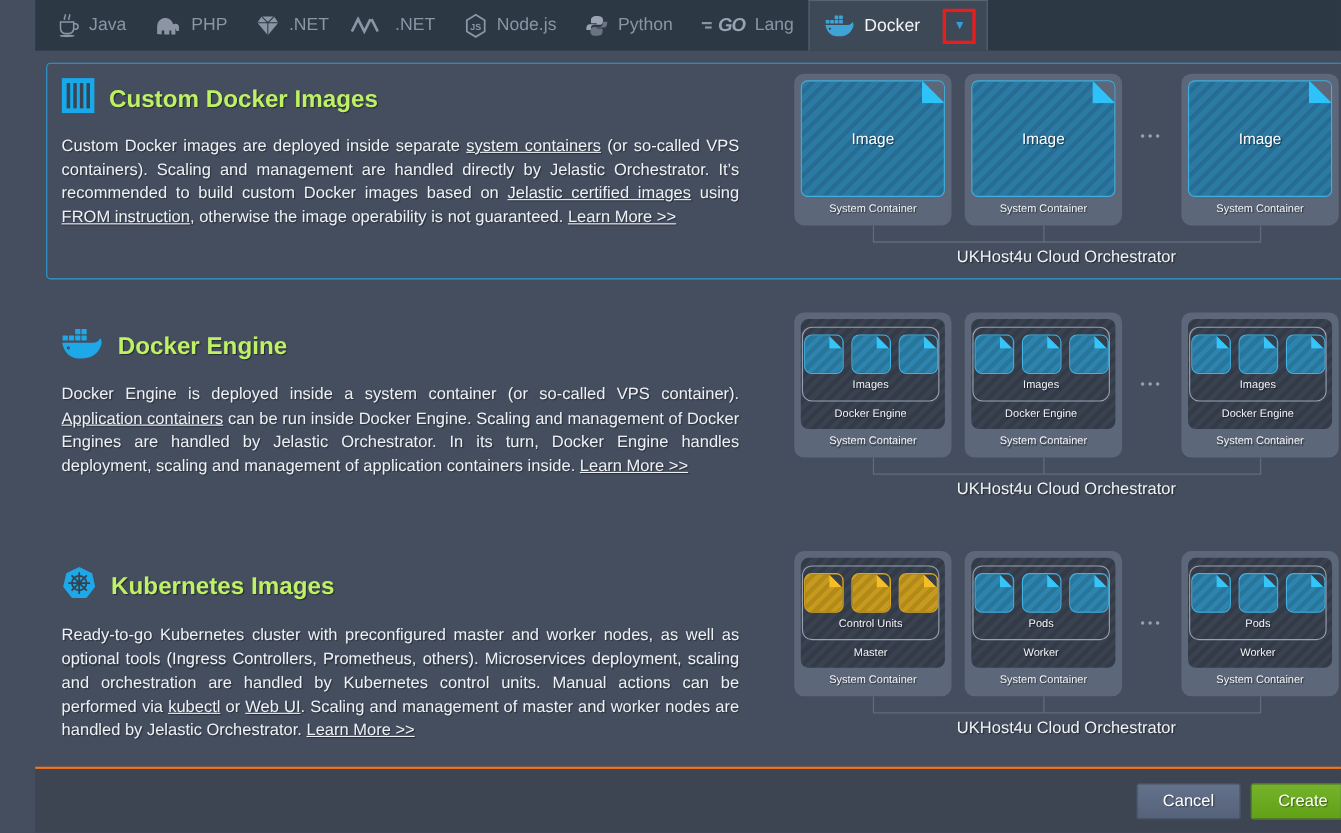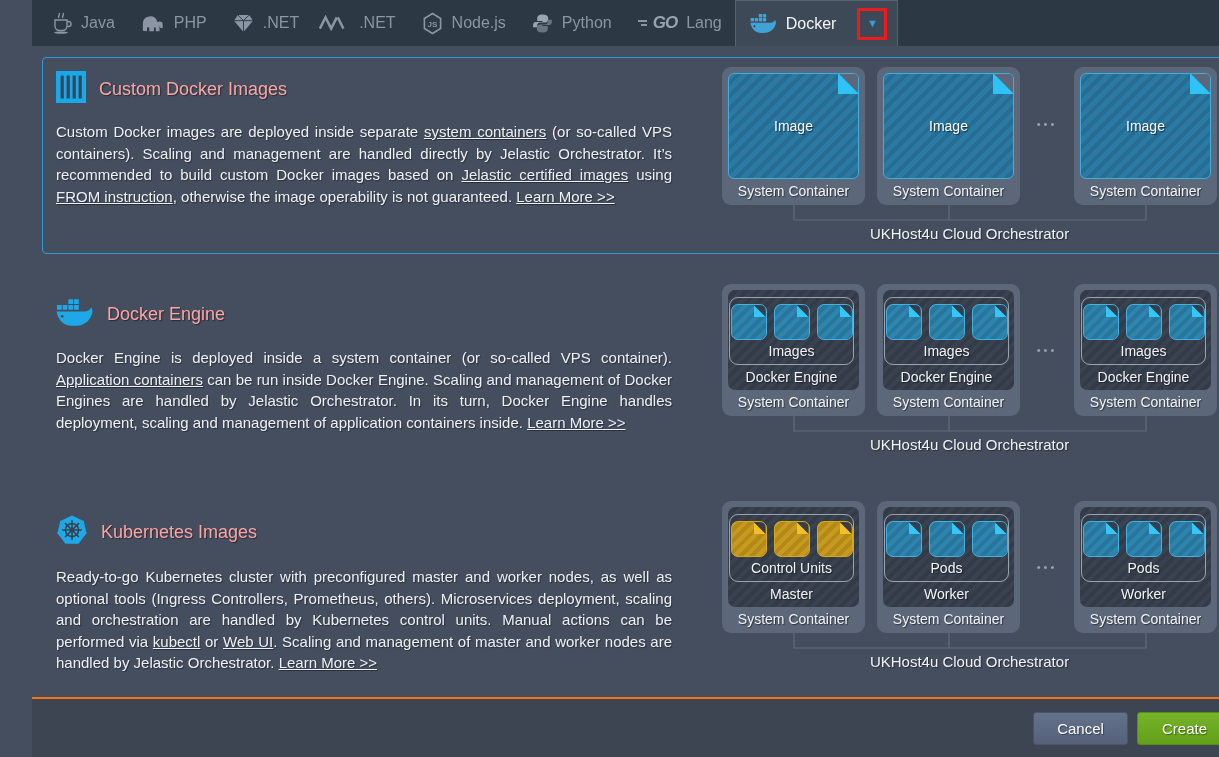--- a/index.html
+++ b/index.html
@@ -45,36 +45,36 @@
   .panel { display:flex; }
   .panel-1 {
     border:1px solid #2c9cd8; border-radius:4px;
     padding:9px 6px 0 13px; height:197px; margin-bottom:26px; cursor:pointer;
   }
   .panel-2 { padding:14px 7px 0 14px; height:217px; cursor:pointer; }
   .panel-3 { padding:14px 7px 0 14px; height:200px; cursor:pointer; }
 
   .txt { width:628px; flex:0 0 auto; }
   .sec-head { display:flex; align-items:center; gap:13px; margin:4px 0 14px 0; }
-  .sec-title { font-size:18px; font-weight:normal; color:#fca5a5; text-shadow:1px 1px 1px rgba(0,0,0,.45); }
+  .sec-title { font-size:22px; font-weight:bold; color:#bef264; text-shadow:1px 1px 1px rgba(0,0,0,.45); }
   .sec-desc {
     font-size:15px; line-height:21.5px; text-align:justify; color:#eef2f7;
     text-shadow:1px 1px 1px rgba(0,0,0,.4); width:616px;
   }
   .lnk { color:inherit; text-decoration:underline; cursor:pointer; }
 
   
   .diagram { margin-left:auto; margin-right:13px; width:497px; display:flex; flex-direction:column; align-items:center; flex:0 0 auto; }
   .cardrow { display:flex; align-items:flex-start; gap:12px; }
   .dots { align-self:center; color:#98a2b2; font-size:11px; letter-spacing:3px; width:30px; text-align:center; }
   .panel-1 .dots { transform:translateY(-12px); }
 
   .card { width:143px; background:#5c6779; border-radius:9px; padding:6px 6px 0 6px; }
   .clabel, .ilabel, .mlabel {
-    text-align:center; font-size:14px; color:#f2f5f8; text-shadow:1px 1px 1px rgba(0,0,0,.5); white-space:nowrap;
+    text-align:center; font-size:10px; color:#f2f5f8; text-shadow:1px 1px 1px rgba(0,0,0,.5); white-space:nowrap;
   }
   .clabel { height:26px; line-height:24px; }
 
   .imgbox {
     position:relative; height:106px; border-radius:6px; border:1px solid #40aede;
     background:repeating-linear-gradient(135deg,#2b7aa4 0 5px,#276d93 5px 9px);
     display:flex; align-items:center; justify-content:center; overflow:hidden;
   }
   .imgbox .img-label { font-size:14px; color:#fff; text-shadow:1px 1px 1px rgba(0,0,0,.55); }
   .fold { position:absolute; top:-1px; right:-1px; width:21px; height:21px; }

